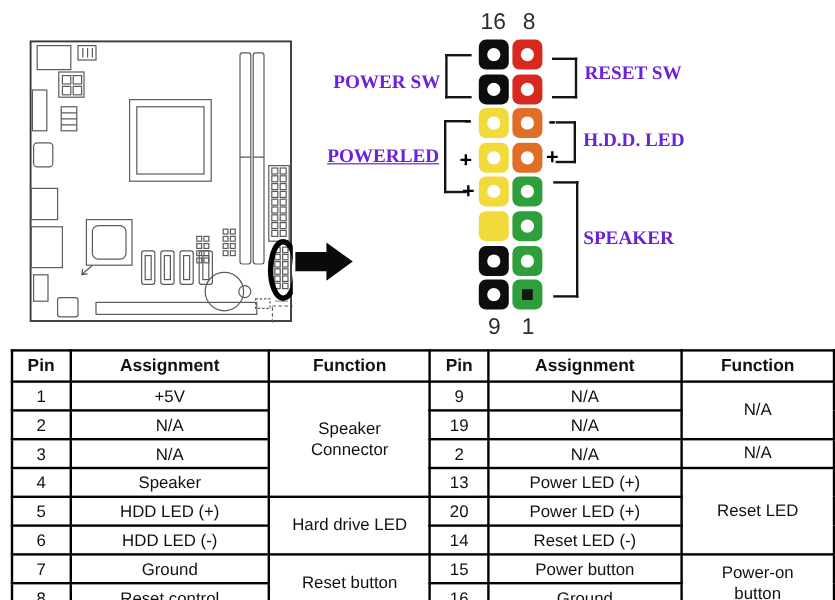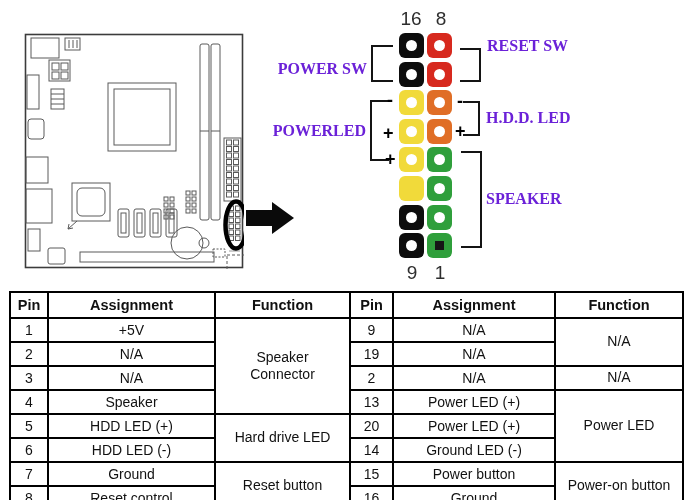--- a/index.html
+++ b/index.html
@@ -30,21 +30,21 @@
   .hdr-label.right-align { text-align:right; }
 
   
   #pinout-table {
     position:absolute; left:9px; top:291px;
     border-collapse:collapse; table-layout:fixed;
     font-size:14px; color:#111;
   }
   #pinout-table th, #pinout-table td {
     border:2px solid #000; text-align:center; vertical-align:middle;
-    padding:0 0; height:22px; overflow:hidden;
+    padding:0 12px; height:22px; overflow:hidden;
   }
   #pinout-table th { font-weight:bold; font-size:14.5px; height:24px; }
   #pinout-table td.fn-cell { white-space:pre-line; line-height:1.25; }
 </style>
 </head>
 <body>
 
 <svg class="abs" style="left:24px; top:33px;" width="220" height="236" viewBox="0 0 220 236">
   <rect x="1.5" y="1.5" width="217" height="233" fill="#ffffff" stroke="#3c3c3c" stroke-width="1.6"></rect>
   <g fill="none" stroke="#5a5a5a" stroke-width="1">
@@ -218,22 +218,22 @@
     </div>
     <div class="pin" style="top: 200px; background: rgb(47, 159, 59);">
       <div class="key"></div>
     </div>
   </div>
 
 <div class="pin-num" style="left:399px; top:263px;">9</div>
 <div class="pin-num" style="left:427px; top:263px;">1</div>
 
 <div class="hdr-label right-align" style="left: 270px; top: 60px; width: 97px; color: rgb(107, 33, 216);">POWER SW</div>
-<div class="hdr-label" style="left: 487px; top: 37px; color: rgb(107, 33, 216);">RESET SW</div>
-<div class="hdr-label right-align" style="left: 262px; top: 122px; width: 104px; color: rgb(107, 33, 216);">POWERLED</div>
+<div class="hdr-label" style="left: 487px; top: 53px; color: rgb(107, 33, 216);">RESET SW</div>
+<div class="hdr-label right-align" style="left: 262px; top: 122px; width: 104px; color: rgb(107, 33, 216); text-decoration: underline;">POWERLED</div>
 <div class="hdr-label" style="left: 486px; top: 109px; color: rgb(107, 33, 216);">H.D.D. LED</div>
 <div class="hdr-label" style="left: 486px; top: 190px; color: rgb(107, 33, 216);">SPEAKER</div>
 
 <div class="bracket bracket-open" style="left:371px; top:45px;  width:20px; height:33px;"></div>
 <div class="bracket bracket-close" style="left:460px; top:48px;  width:19px; height:30px;"></div>
 <div class="bracket bracket-open" style="left:370px; top:100px; width:17px; height:57px;"></div>
 <div class="bracket bracket-close" style="left:463px; top:101px; width:15px; height:31px;"></div>
 <div class="bracket bracket-close" style="left:461px; top:151px; width:19px; height:93px;"></div>
 
 <div class="sign" style="left:387px; top:91px;">-</div>
@@ -282,34 +282,34 @@
         <td class="assign-cell">N/A</td>
         <td class="pin-cell">2</td>
         <td class="assign-cell">N/A</td>
         <td class="fn-cell" rowspan="1">N/A</td>
       </tr>
       <tr>
         <td class="pin-cell">4</td>
         <td class="assign-cell">Speaker</td>
         <td class="pin-cell">13</td>
         <td class="assign-cell">Power LED (+)</td>
-        <td class="fn-cell" rowspan="3">Power LED</td>
+        <td class="fn-cell" rowspan="3">Reset LED</td>
       </tr>
       <tr>
         <td class="pin-cell">5</td>
         <td class="assign-cell">HDD LED (+)</td>
         <td class="fn-cell" rowspan="2">Hard drive LED</td>
         <td class="pin-cell">20</td>
         <td class="assign-cell">Power LED (+)</td>
       </tr>
       <tr>
         <td class="pin-cell">6</td>
         <td class="assign-cell">HDD LED (-)</td>
         <td class="pin-cell">14</td>
-        <td class="assign-cell">Ground LED (-)</td>
+        <td class="assign-cell">Reset LED (-)</td>
       </tr>
       <tr>
         <td class="pin-cell">7</td>
         <td class="assign-cell">Ground</td>
         <td class="fn-cell" rowspan="2">Reset button</td>
         <td class="pin-cell">15</td>
         <td class="assign-cell">Power button</td>
         <td class="fn-cell" rowspan="2">Power-on button</td>
       </tr>
       <tr>

